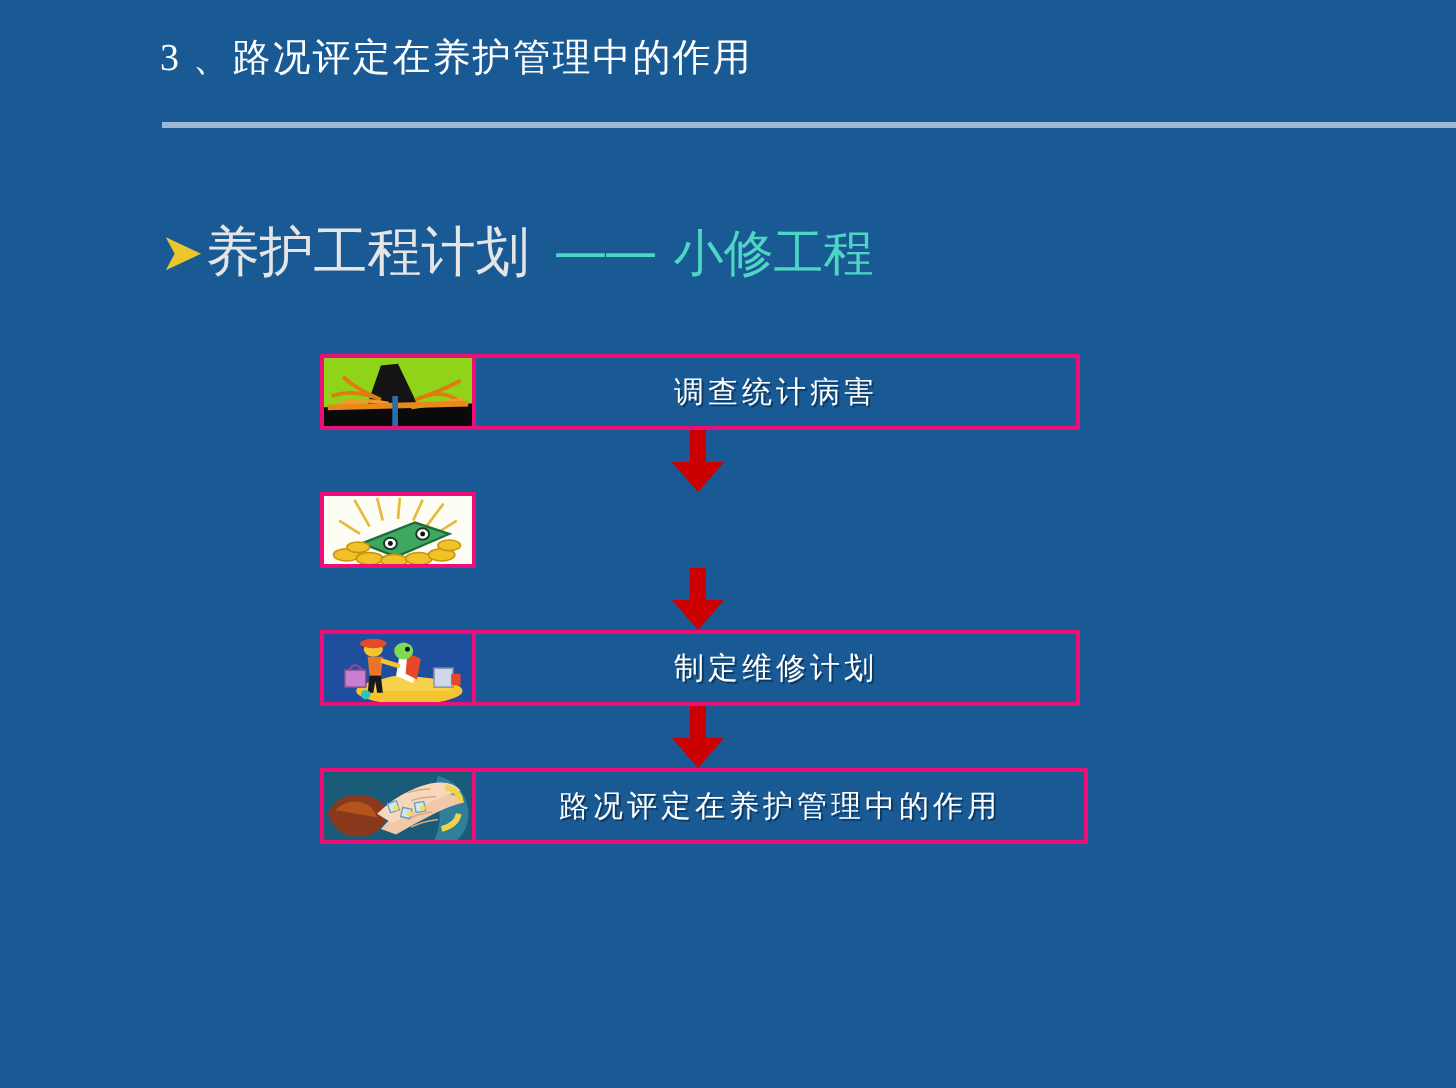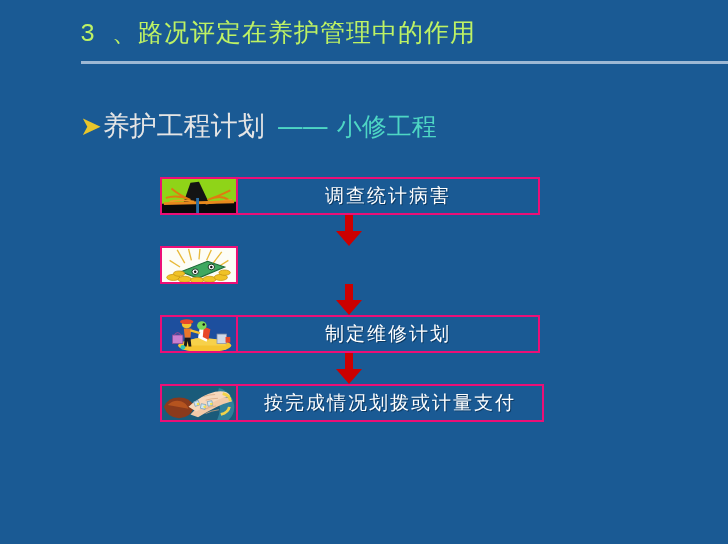--- a/index.html
+++ b/index.html
@@ -13,23 +13,23 @@
     font-family: "DejaVu Sans", "Liberation Sans", sans-serif;
     overflow: hidden;
     position: relative;
   }
 
   
   .slide-title {
     position: absolute;
     left: 80px;
     top: 16px;
-    font-family: Liberation Mono, monospace;
-    font-size: 25px;
-    color: #bef264;
+    font-family: Liberation Serif, serif;
+    font-size: 19px;
+    color: #ffffff;
     letter-spacing: 1px;
     white-space: nowrap;
   }
   .title-rule {
     position: absolute;
     left: 81px;
     top: 61px;
     width: 647px;
     height: 3px;
     background: #9db8d4;
@@ -95,21 +95,21 @@
     flex: 1 1 auto;
     border: 2px solid #ec0f77;
     border-left: none;
     box-sizing: border-box;
     display: flex;
     align-items: center;
     justify-content: center;
   }
   .box-label {
     color: #ffffff;
-    font-size: 19px;
+    font-size: 15px;
     font-family: "DejaVu Sans", "Liberation Sans", sans-serif;
     letter-spacing: 2px;
     text-shadow: 1px 1px 0 #0d3a63;
     white-space: nowrap;
   }
   .row-wide .text-cell { margin-right: -4px; }
 
   
   .arrow-gap {
     height: 31px;
@@ -264,17 +264,17 @@
           <rect x="48" y="16" width="5" height="5" transform="rotate(-10 50 18)"></rect>
         </g>
         <circle cx="38" cy="19" r="1.4" fill="#f5e04a"></circle>
         <circle cx="45" cy="22" r="1.4" fill="#f5e04a"></circle>
         <circle cx="52" cy="19" r="1.4" fill="#f5e04a"></circle>
         <path d="M64 8 Q72 10 72 16" stroke="#f0d24a" stroke-width="3" fill="none"></path>
         <path d="M62 30 Q70 28 71 22" stroke="#f0d24a" stroke-width="3" fill="none"></path>
       </svg>
     </div>
     <div class="text-cell">
-      <span class="box-label">按完成情况划拨或计量支付</span>
+      <span class="box-label">路况评定在养护管理中的作用</span>
     </div>
   </div>
 
 </div>
 
 </body></html>

